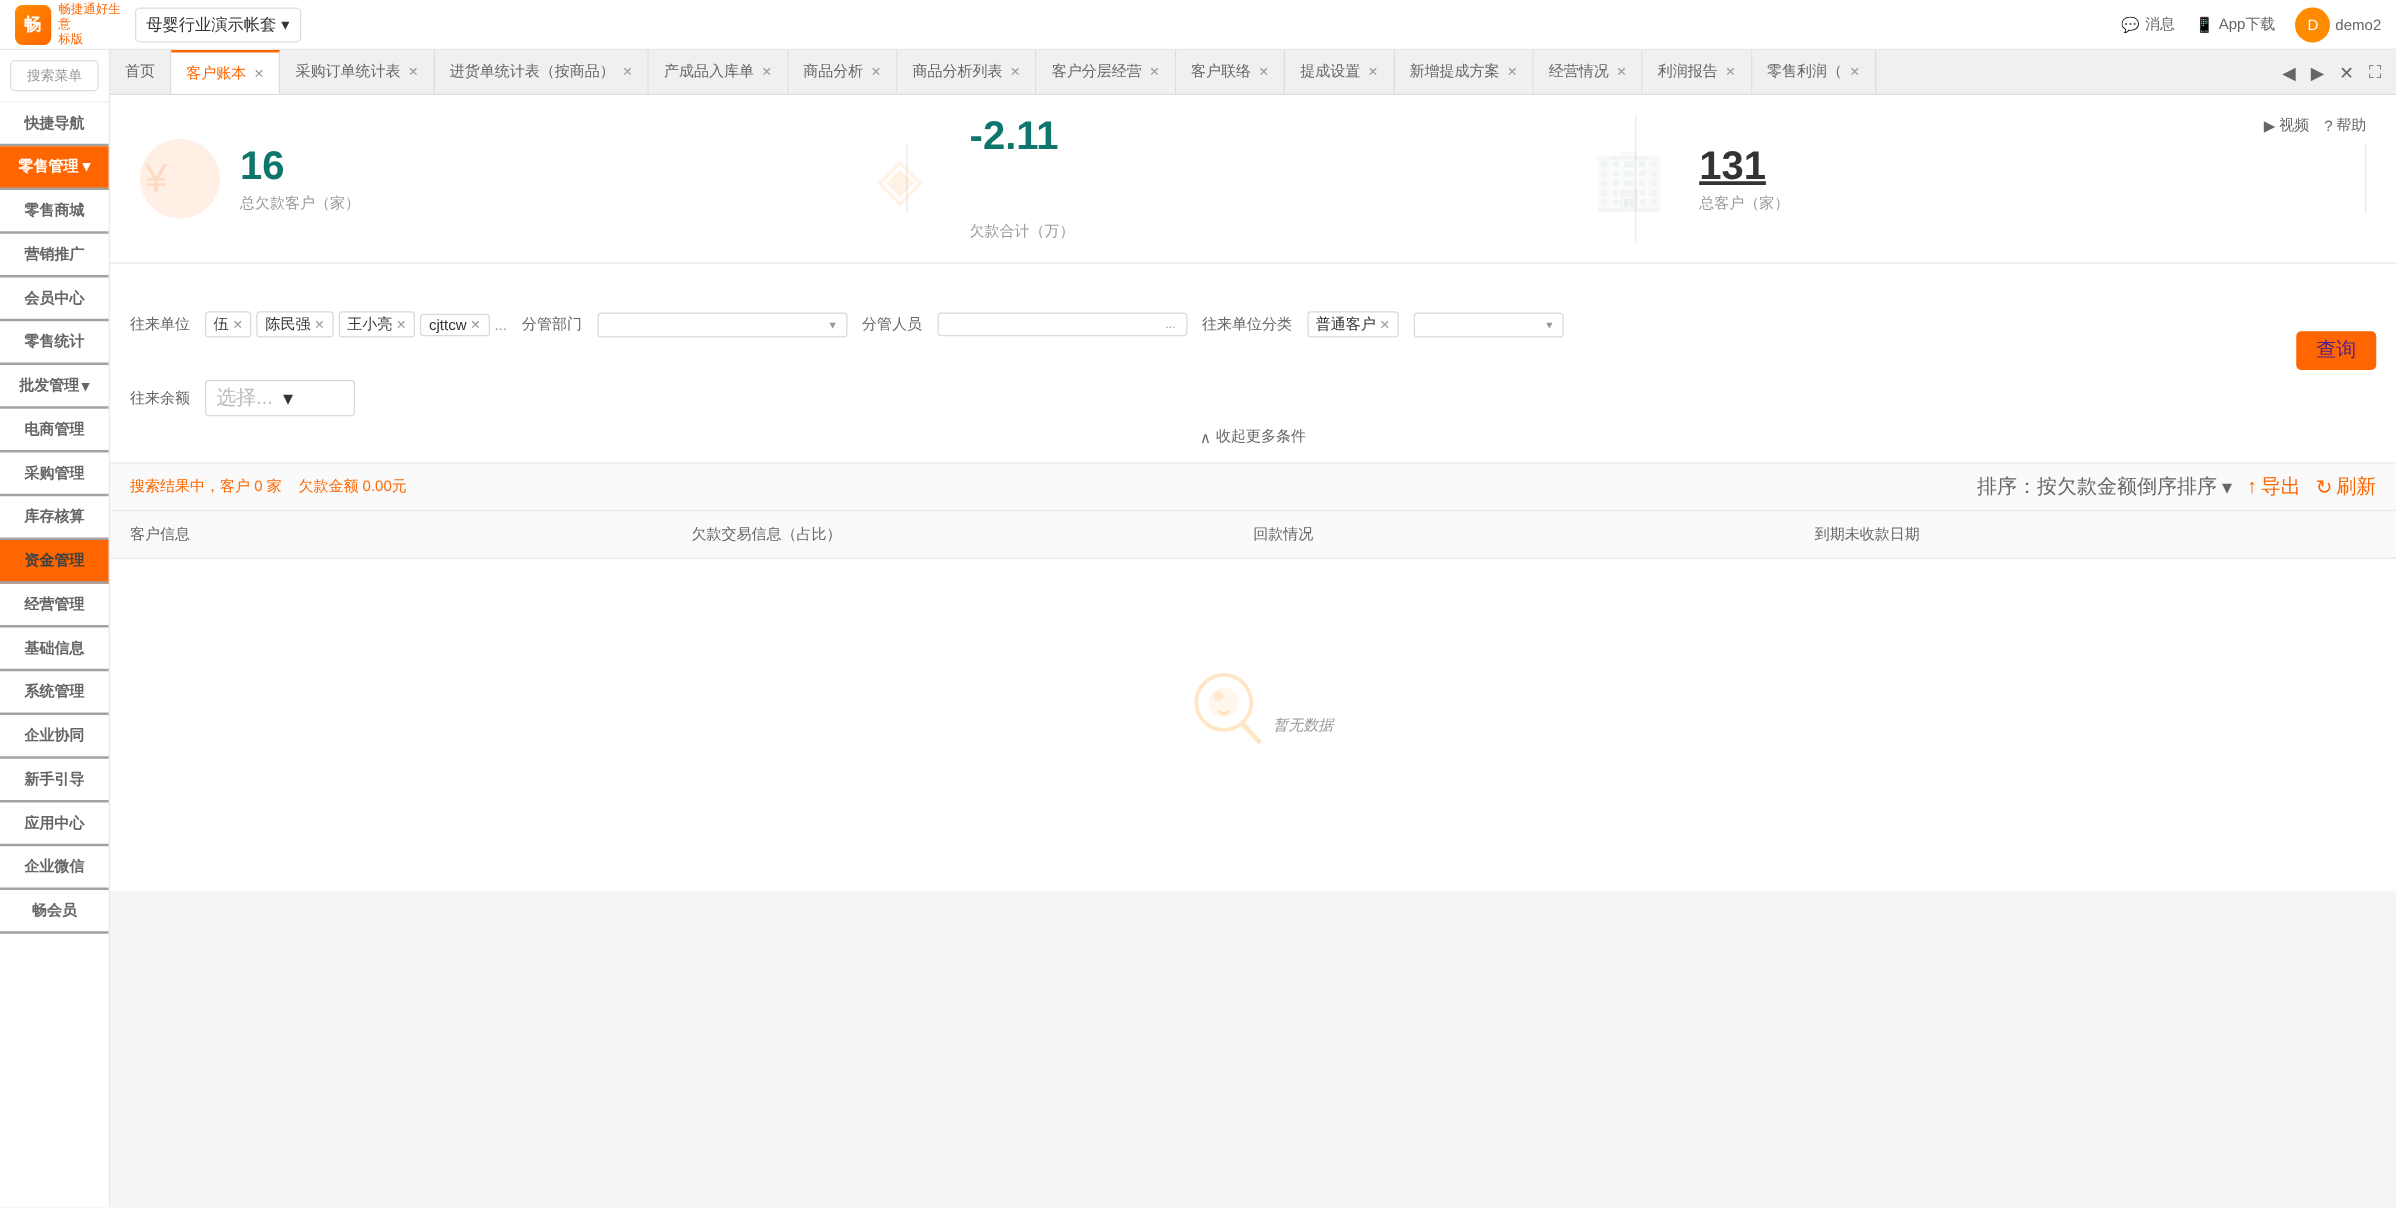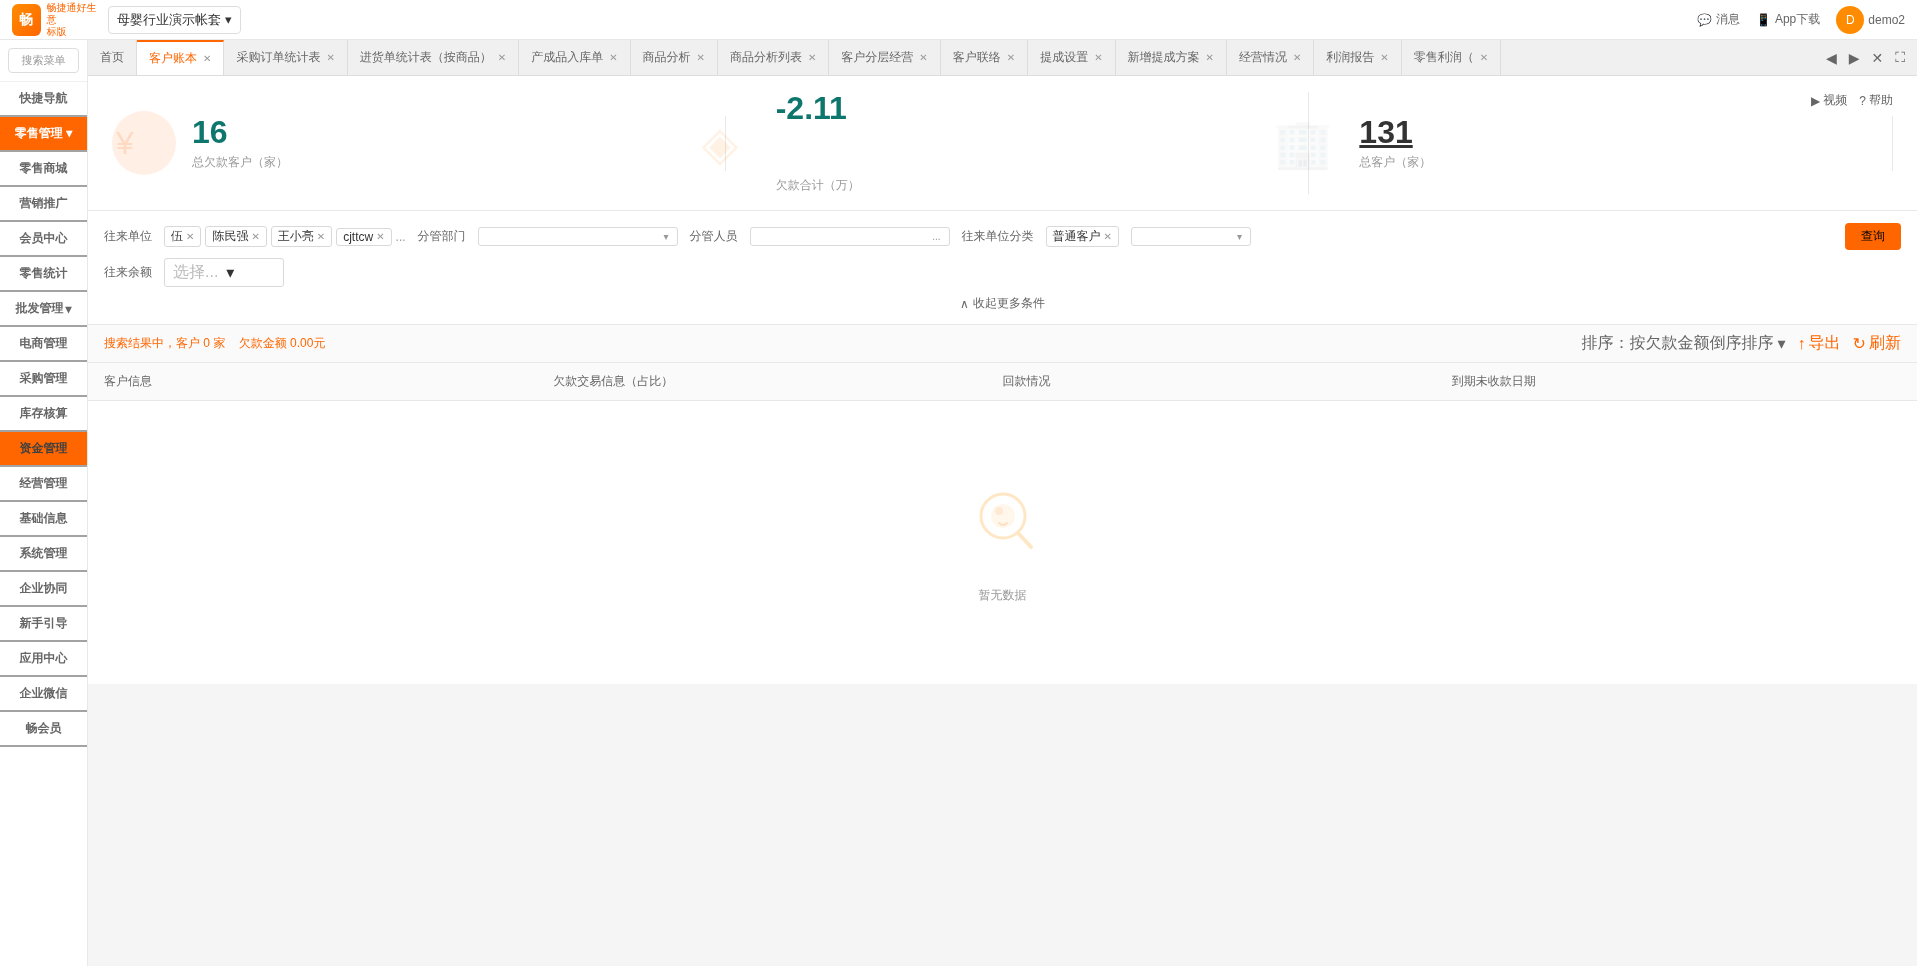--- a/index.html
+++ b/index.html
@@ -76,21 +76,21 @@
     .result-actions { display: flex; align-items: center; gap: 12px; font-size: 16px; color: #666; }
     .result-sort { display: flex; align-items: center; gap: 4px; cursor: pointer; }
     .result-action-btn { display: flex; align-items: center; gap: 3px; cursor: pointer; color: #ff6600; }
 
     
     .table-container { background: #fff; }
     .table-header { display: grid; grid-template-columns: 2fr 2fr 2fr 2fr; padding: 10px 16px; background: #fafafa; border-bottom: 1px solid #e8e8e8; }
     .table-header-cell { font-size: 12px; color: #666; font-weight: 500; }
 
     
-    .empty-state { display: flex; flex-direction: column; align-items: center; justify-content: center; padding: 80px 0; }
+    .empty-state { display: flex; flex-direction: row; align-items: center; justify-content: center; padding: 80px 0; font-style: italic; }
     .empty-text { font-size: 12px; color: #999; }
   </style>
 </head>
 <body>
 
 <div class="top-bar">
   <div class="top-bar-left">
     <div class="logo-area">
       <div class="logo-icon">畅</div>
       <div class="logo-text">
@@ -292,21 +292,21 @@
           <div class="filter-tags">
             <div class="filter-tag">
               <span>普通客户</span>
               <span class="remove">✕</span>
             </div>
           </div>
           <div class="filter-select">
             <span class="arrow">▾</span>
           </div>
 
-          <button style="background:#ff6600;color:#000000;border:none;border-radius:4px;padding:5px 16px;font-size:12px;cursor:pointer;margin-left:auto;">查询</button>
+          <button style="background:#ff6600;color:#4c1d95;border:none;border-radius:4px;padding:5px 16px;font-size:16px;cursor:pointer;margin-left:auto;margin-top:42px;">查询</button>
         </div>
 
         <div class="filter-row">
           <span class="filter-label">往来余额</span>
           <div class="filter-input">
             <span class="placeholder">选择...</span>
             <span style="margin-left:8px;">▾</span>
           </div>
         </div>
 

